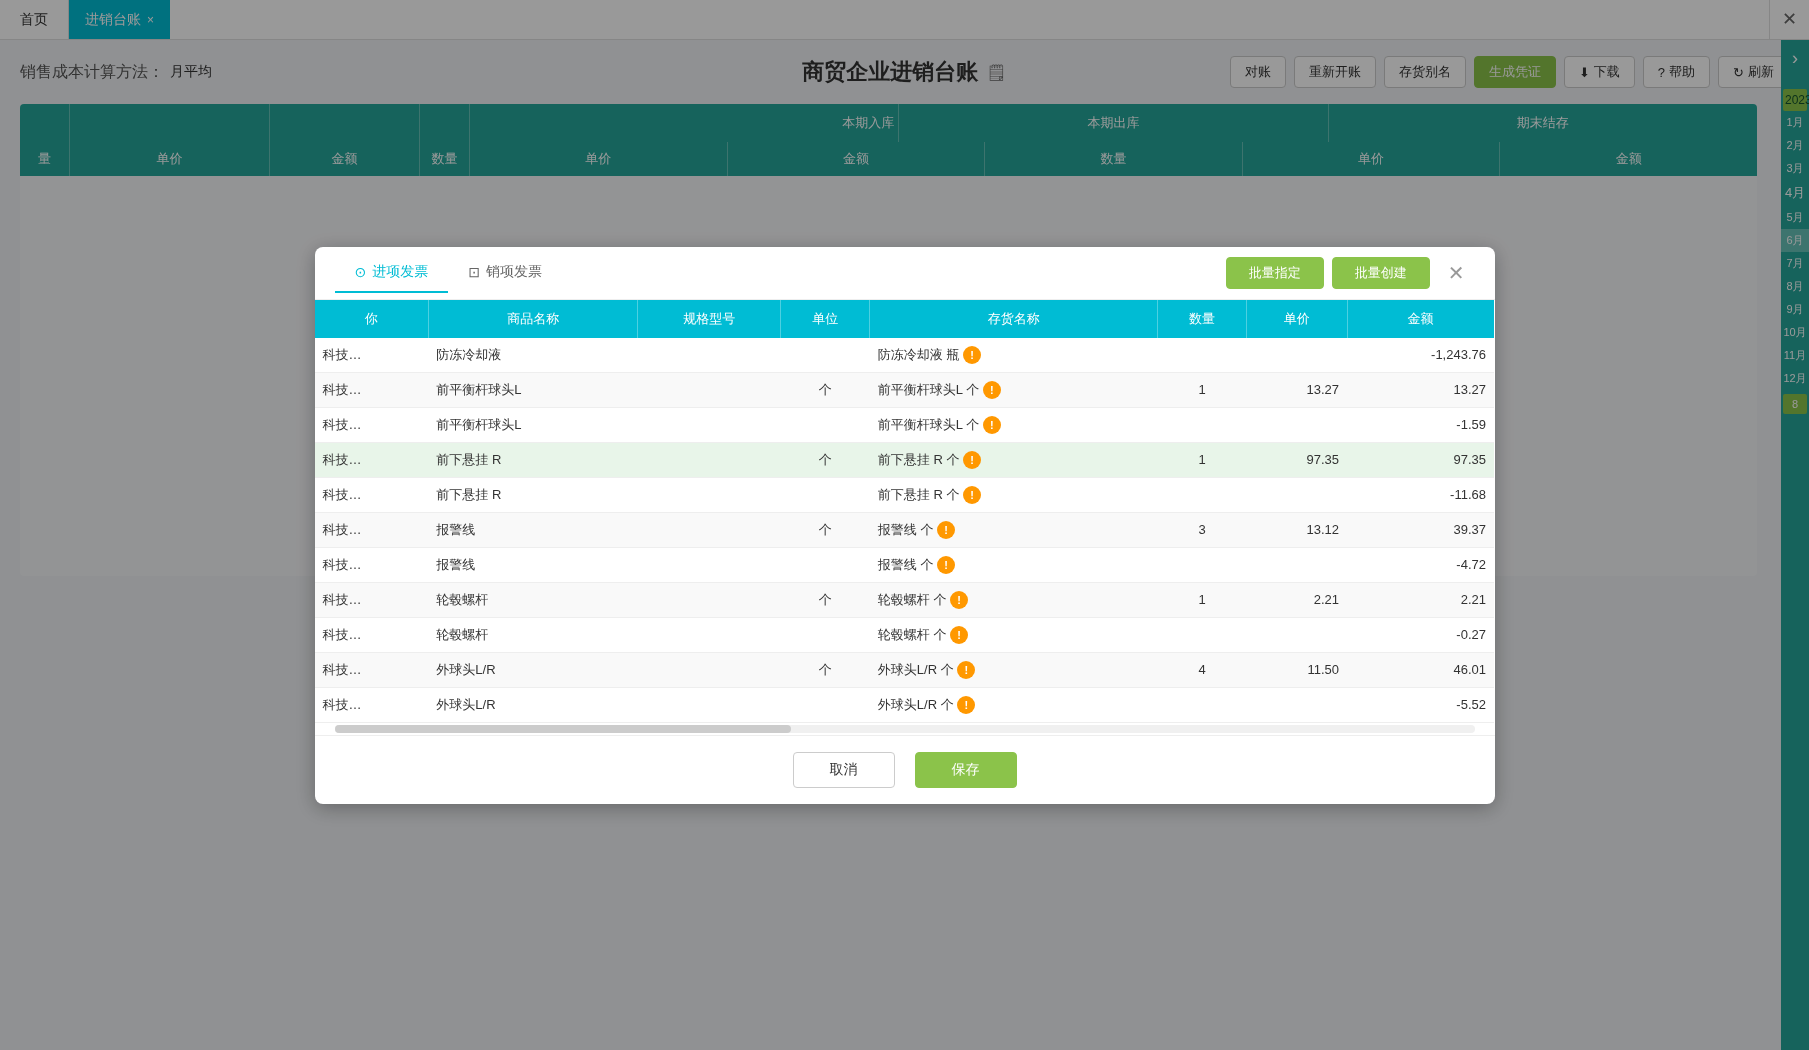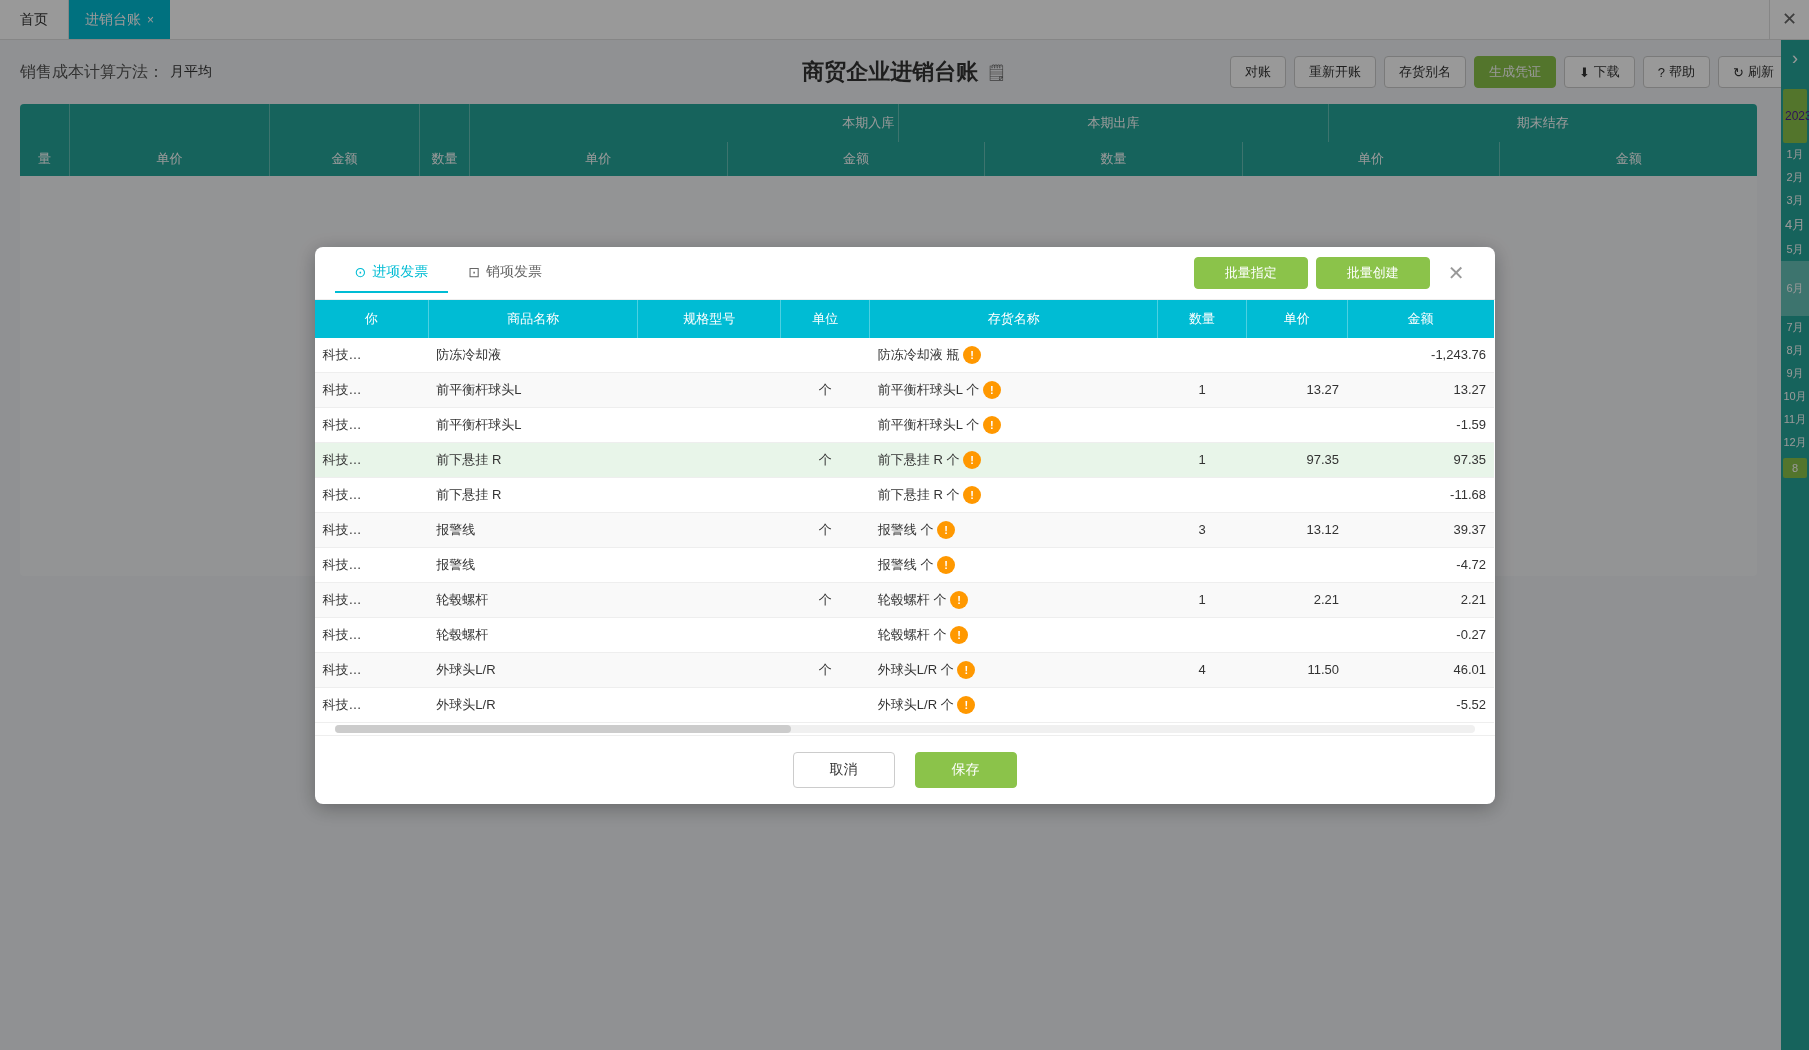--- a/index.html
+++ b/index.html
@@ -1,18 +1,18 @@
 <!DOCTYPE html>
 <html><head>
   <meta charset="utf-8">
   <style>
     * { box-sizing: border-box; margin: 0; padding: 0; }
     body { font-family: 'Microsoft YaHei', Arial, sans-serif; font-size: 13px; background: #e0e0e0; width: 1809px; min-height: 1050px; overflow: hidden; }
     .tab-close { cursor: pointer; font-size: 12px; color: #fff; }
-    .btn { padding: 6px 30px; border: 1px solid #ccc; border-radius: 4px; background: #fff; cursor: pointer; font-size: 13px; color: #333; text-align: right; }
+    .btn { padding: 6px 22px; border: 1px solid #ccc; border-radius: 4px; background: #fff; cursor: pointer; font-size: 13px; color: #333; text-align: right; }
     .btn-primary { background: #8bc34a; color: #fff; border-color: #8bc34a; font-size: 13px; }
 
     
     .modal-overlay { position: fixed; top: 0; left: 0; width: 1809px; height: 1050px; background: rgba(0,0,0,0.4); display: flex; align-items: center; justify-content: center; z-index: 100; }
     .modal { background: #fff; border-radius: 8px; width: 1180px; max-height: 680px; display: flex; flex-direction: column; box-shadow: 0 4px 20px rgba(0,0,0,0.3); position: relative; }
     .modal-tabs { display: flex; gap: 0; }
     .modal-tab { padding: 10px 20px; cursor: pointer; border-bottom: 2px solid transparent; color: #666; display: flex; align-items: center; gap: 6px; font-size: 14px; }
     .modal-tab.active { border-bottom: 2px solid #00bcd4; color: #00bcd4; }
     .modal-close { background: none; border: none; font-size: 20px; cursor: pointer; color: #999; padding: 0 10px; }
 
@@ -122,27 +122,27 @@
         <div style="flex:1; text-align:center; padding:8px 4px;">金额</div>
       </div>
 
       <div style="background:#fff; height:400px; opacity:0.4;"></div>
     </div>
   </div>
 
   <div style="position:absolute; right:0; top:40px; bottom:0; width:28px; background:#26a69a; display:flex; flex-direction:column; align-items:center; overflow:hidden; z-index:5;">
     <div style="color:#fff; font-size:18px; padding:8px 0; cursor:pointer;">›</div>
     <div style="writing-mode:vertical-rl; color:#fff; font-size:11px; padding:4px 0; cursor:pointer;">月份设置</div>
-    <div style="background:#8bc34a; color:#4c1d95; width:24px; text-align:center; font-size:12px; padding:20px 2px; cursor:pointer; border-radius:2px; margin-top:4px;">2023</div>
+    <div style="background:#8bc34a; color:#14532d; width:24px; text-align:center; font-size:12px; padding:4px 2px; cursor:pointer; border-radius:2px; margin-top:4px;">2023</div>
     <div style="color:#fff; font-size:11px; padding:4px 0; cursor:pointer;">1月</div>
     <div style="color:#fff; font-size:11px; padding:4px 0; cursor:pointer;">2月</div>
     <div style="color:#fff; font-size:11px; padding:4px 0; cursor:pointer;">3月</div>
     <div style="color:#fff; font-size:13px; padding:4px 0; cursor:pointer;">4月</div>
     <div style="color:#fff; font-size:11px; padding:4px 0; cursor:pointer;">5月</div>
-    <div style="background:rgba(255,255,255,0.3); color:#fff; font-size:11px; padding:20px 0; cursor:pointer; width:100%; text-align:center;">6月</div>
+    <div style="background:rgba(255,255,255,0.3); color:#fff; font-size:11px; padding:4px 0; cursor:pointer; width:100%; text-align:center;">6月</div>
     <div style="color:#fff; font-size:11px; padding:4px 0; cursor:pointer;">7月</div>
     <div style="color:#fff; font-size:11px; padding:4px 0; cursor:pointer;">8月</div>
     <div style="color:#fff; font-size:11px; padding:4px 0; cursor:pointer;">9月</div>
     <div style="color:#fff; font-size:11px; padding:4px 0; cursor:pointer;">10月</div>
     <div style="color:#fff; font-size:11px; padding:4px 0; cursor:pointer;">11月</div>
     <div style="color:#fff; font-size:11px; padding:4px 0; cursor:pointer;">12月</div>
     <div style="background:#8bc34a; color:#fff; font-size:11px; padding:4px 2px; cursor:pointer; width:24px; text-align:center; border-radius:2px; margin-top:4px;">8</div>
   </div>
 
   <div class="modal-overlay">

